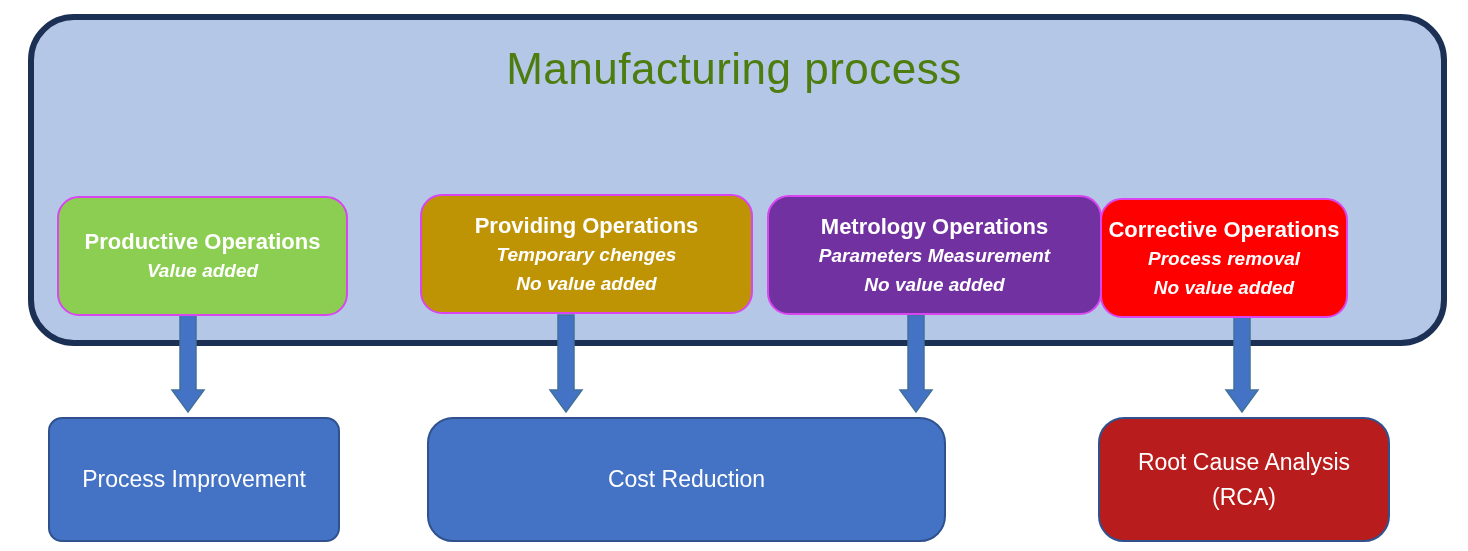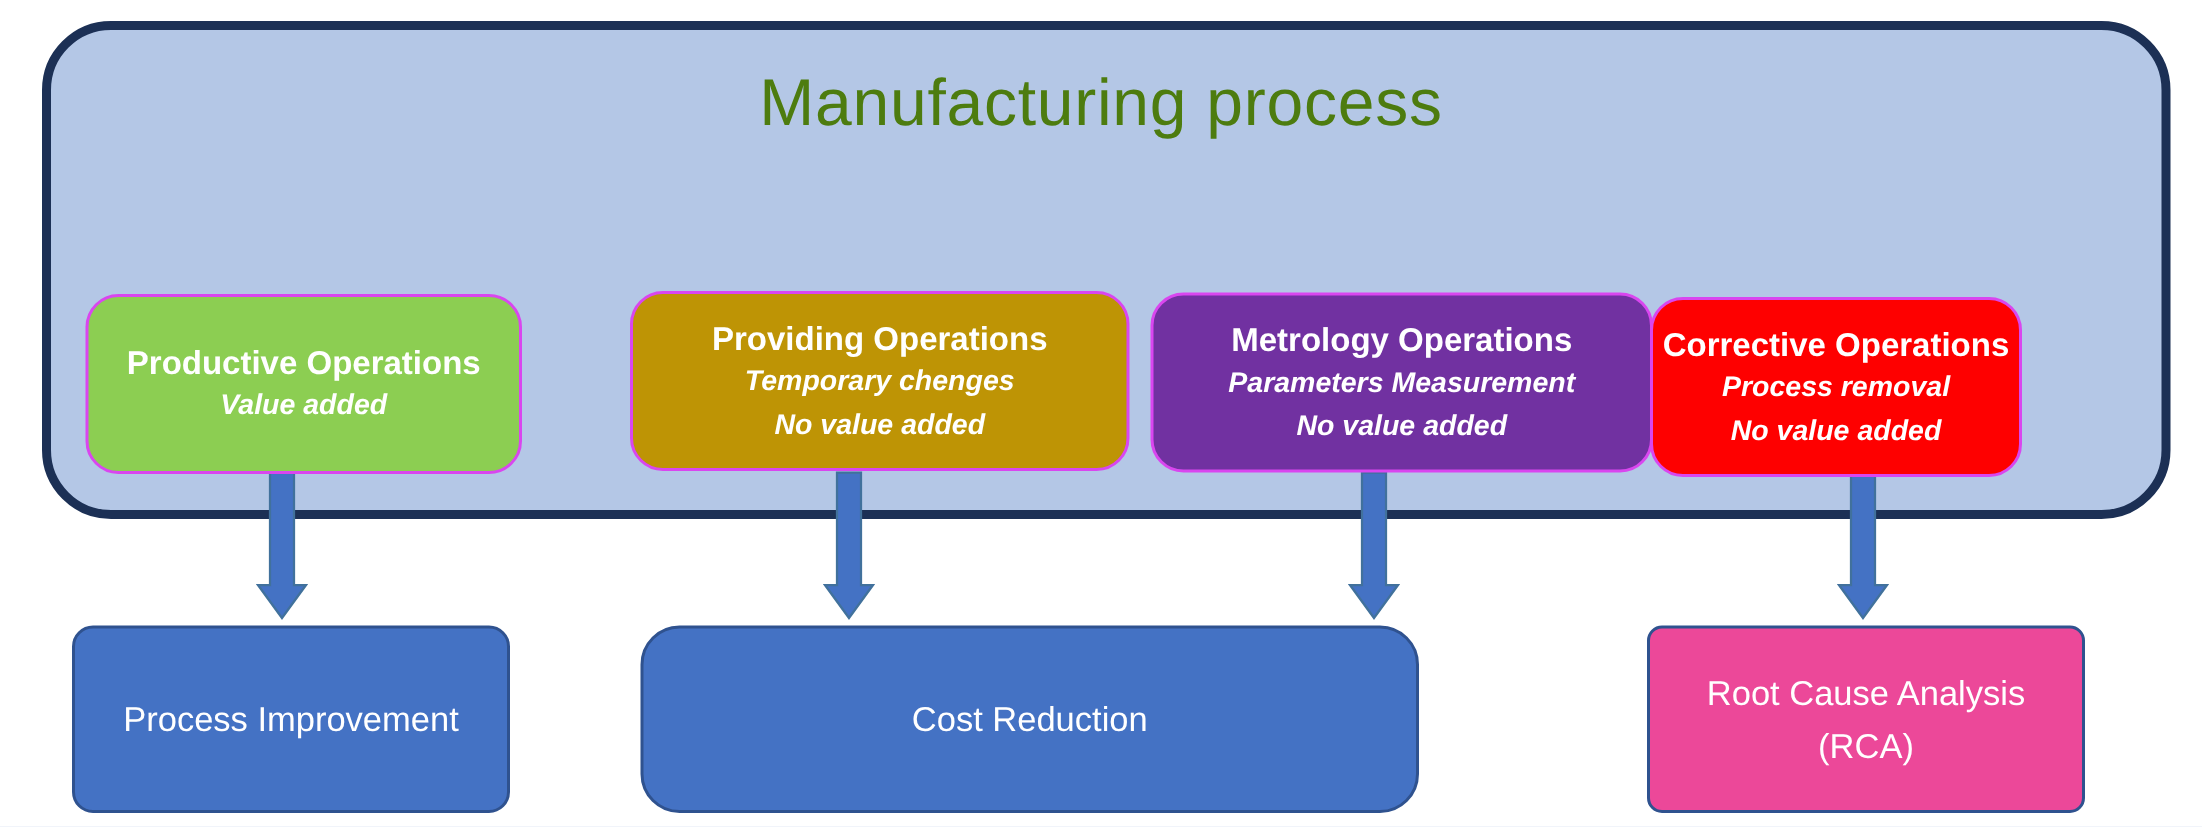--- a/index.html
+++ b/index.html
@@ -144,17 +144,17 @@
   </svg>
 
   <div class="outcome-box out-1" style="background-color: rgb(68, 114, 196);">
     <span>Process Improvement</span>
   </div>
 
   <div class="outcome-box out-2" style="background-color: rgb(68, 114, 196);">
     <span>Cost Reduction</span>
   </div>
 
-  <div class="outcome-box out-3" style="background-color: #ec4899; border-radius: 10px;">
+  <div class="outcome-box out-3" style="background-color: #b91c1c;">
     <span>Root Cause Analysis (RCA)</span>
   </div>
 
 </div>
 
 </body></html>

